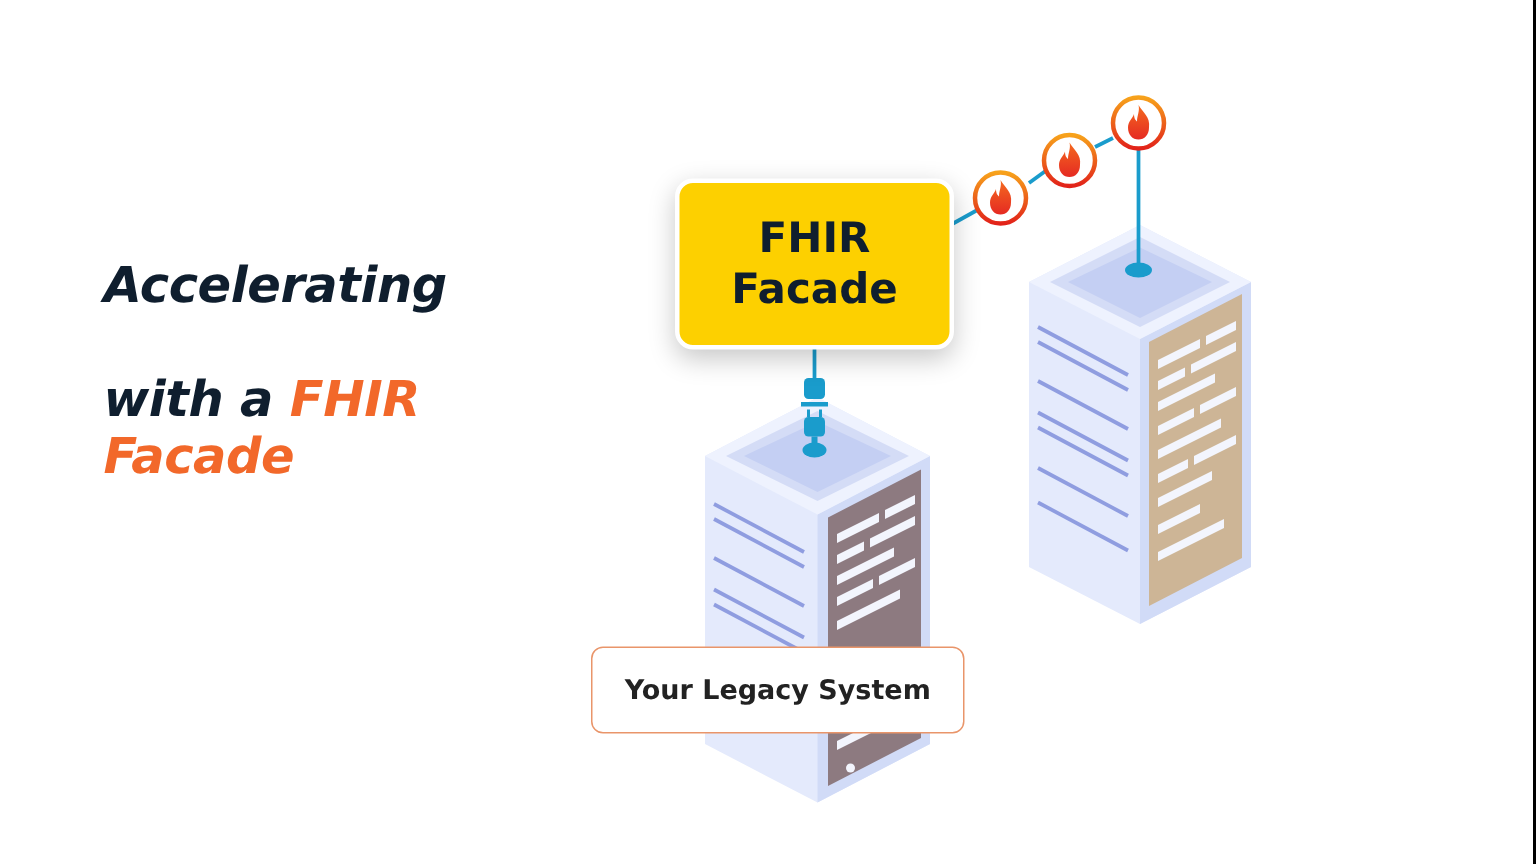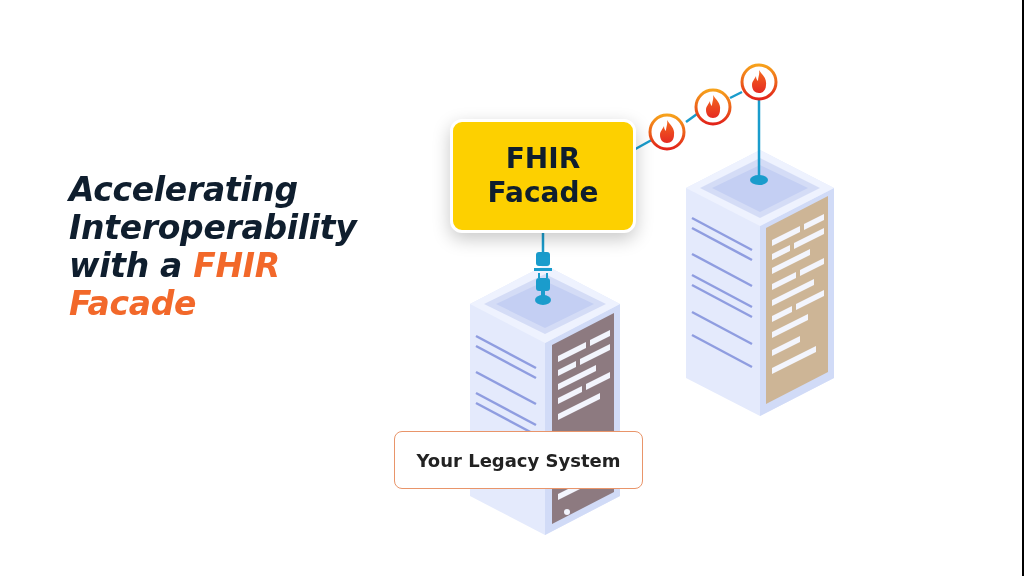--- a/index.html
+++ b/index.html
@@ -32,21 +32,21 @@
     font-weight:bold; font-size:18px; color:#222222;
   }
 </style>
 </head>
 <body>
 
 <div class="right-edge"></div>
 
 <h1 class="headline">
   <span>Accelerating</span><br>
-  <span>Interoperability</span><br>
+  <br>
   <span style="white-space:pre">with a </span><span class="accent">FHIR</span><br>
   <span class="accent">Facade</span>
 </h1>
 
 <svg class="scene" viewBox="0 0 1024 576" xmlns="http://www.w3.org/2000/svg">
   <defs>
     <linearGradient id="ringGrad" x1="0" y1="0" x2="0" y2="1">
       <stop offset="0" stop-color="#f7a21b"></stop>
       <stop offset="1" stop-color="#e2231a"></stop>
     </linearGradient>

